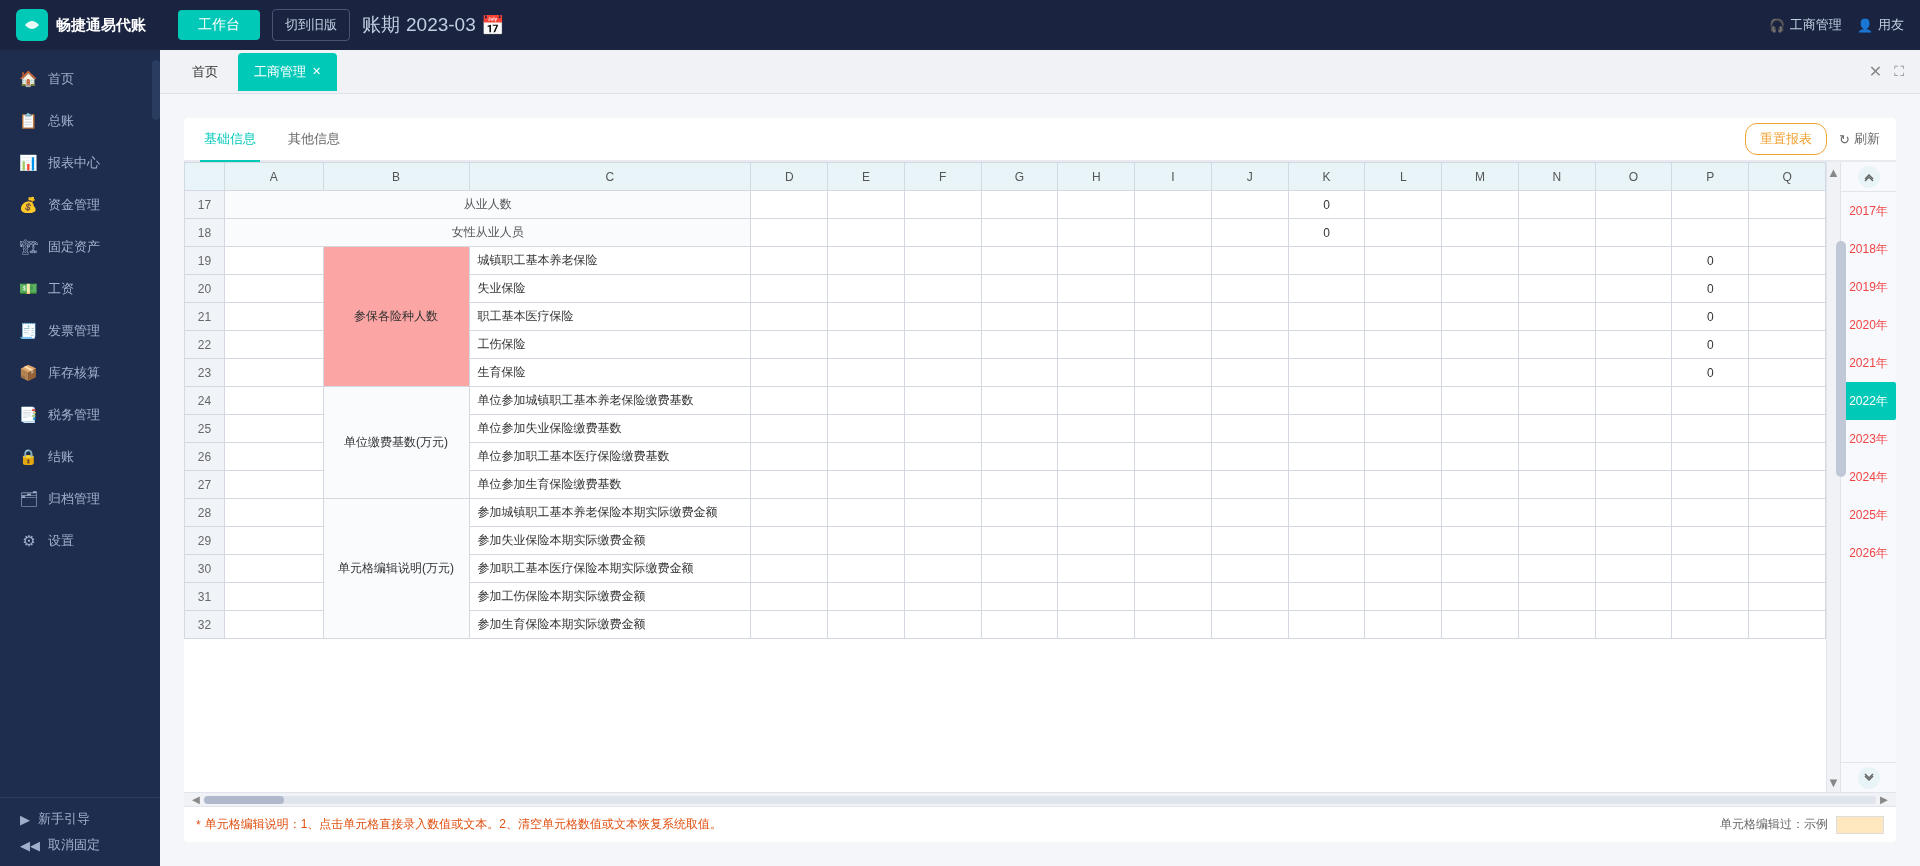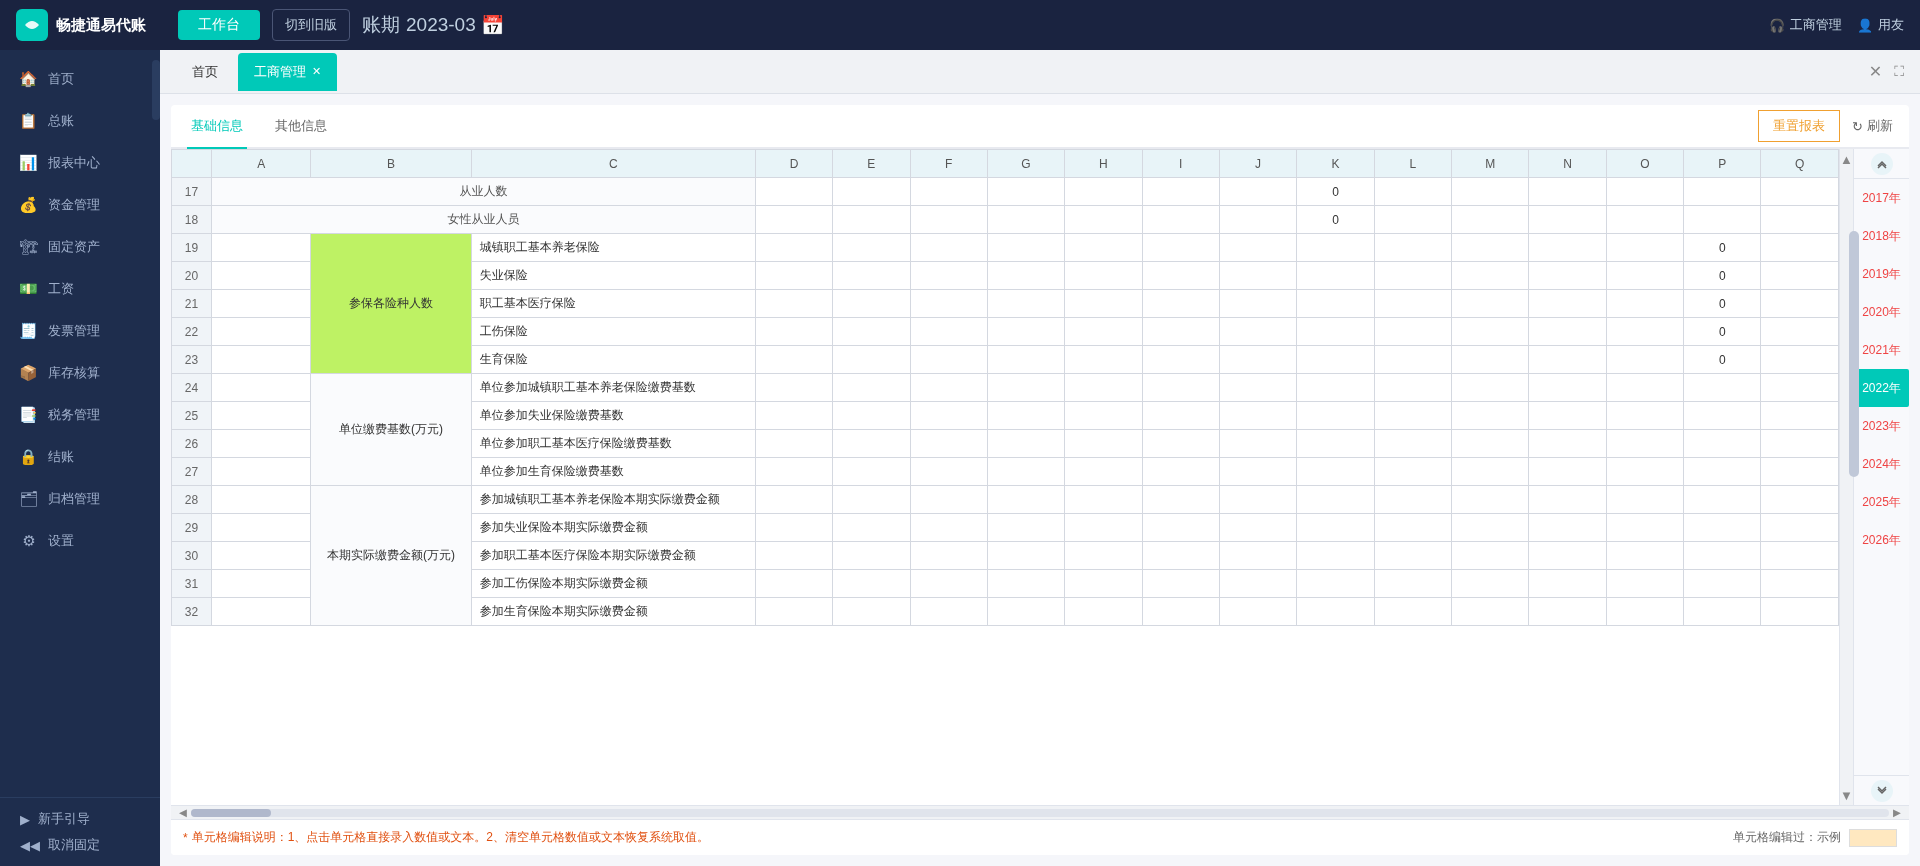--- a/index.html
+++ b/index.html
@@ -34,28 +34,28 @@
     .content-area { flex: 1; display: flex; flex-direction: column; overflow: hidden; background: #f5f6fa; }
 
     
     .tab-bar { display: flex; align-items: center; background: #f0f2f5; border-bottom: 1px solid #dde1e8; padding: 0 16px; height: 44px; gap: 4px; }
     .tab-item { padding: 10px 16px; cursor: pointer; color: #666; font-size: 13px; display: flex; align-items: center; gap: 6px; }
     .tab-item.home { color: #333; }
     .tab-item.active { background: #00c9b8; color: white; border-radius: 4px 4px 0 0; padding: 10px 16px; }
     .tab-close { font-size: 11px; cursor: pointer; }
 
     
-    .page-content { flex: 1; display: flex; flex-direction: column; overflow: hidden; background: white; margin: 11px; border-radius: 4px; }
+    .page-content { flex: 1; display: flex; flex-direction: column; overflow: hidden; background: white; margin: 24px; border-radius: 4px; }
 
     
     .sub-tab-bar { display: flex; align-items: center; padding: 0 16px; border-bottom: 2px solid #e8eaf0; height: 44px; gap: 24px; }
     .sub-tab { padding: 12px 4px; cursor: pointer; color: #666; font-size: 13px; border-bottom: 2px solid transparent; margin-bottom: -2px; }
     .sub-tab.active { color: #00c9b8; border-bottom: 2px solid #00c9b8; font-weight: 500; }
     .sub-tab-actions { margin-left: auto; display: flex; align-items: center; gap: 12px; }
-    .reset-btn { border: 1px solid #f0a030; color: #f0a030; background: white; border-radius: 0; padding: 6px 14px; font-size: 13px; cursor: pointer; }
+    .reset-btn { border: 1px solid #f0a030; color: #f0a030; background: white; border-radius: 12px; padding: 6px 14px; font-size: 13px; cursor: pointer; }
     .refresh-btn { display: flex; align-items: center; gap: 4px; color: #666; background: transparent; border: none; cursor: pointer; font-size: 13px; }
 
     
     .spreadsheet-container { flex: 1; display: flex; overflow: hidden; position: relative; }
     .spreadsheet-main { flex: 1; overflow: auto; position: relative; }
 
     
     .year-panel { width: 56px; background: #f8f9fc; border-left: 1px solid #e0e4ec; display: flex; flex-direction: column; overflow: hidden; flex-shrink: 0; }
     .year-nav-btn { width: 32px; height: 22px; border: none; background: transparent; cursor: pointer; color: #888; display: flex; align-items: center; justify-content: center; font-size: 14px; }
     .year-list { flex: 1; overflow: hidden; display: flex; flex-direction: column; }
@@ -291,21 +291,21 @@
                   <td></td>
                   <td></td>
                   <td></td>
                   <td></td>
                   <td></td>
                   <td></td>
                 </tr>
                 <tr>
                   <td class="row-num">19</td>
                   <td class="empty-cell"></td>
-                  <td rowspan="5" style="text-align: center; vertical-align: middle; background: #bef264;">参保各险种人数</td>
+                  <td rowspan="5" style="text-align: center; vertical-align: middle; background: #fca5a5;">参保各险种人数</td>
                   <td>城镇职工基本养老保险</td>
                   <td></td>
                   <td></td>
                   <td></td>
                   <td></td>
                   <td></td>
                   <td></td>
                   <td></td>
                   <td></td>
                   <td></td>
@@ -464,21 +464,21 @@
                   <td></td>
                   <td></td>
                   <td></td>
                   <td></td>
                   <td></td>
                   <td></td>
                 </tr>
                 <tr>
                   <td class="row-num">28</td>
                   <td class="empty-cell"></td>
-                  <td rowspan="5" style="text-align: center; vertical-align: middle; background: rgb(250, 251, 253);">本期实际缴费金额(万元)</td>
+                  <td rowspan="5" style="text-align: center; vertical-align: middle; background: rgb(250, 251, 253);">单元格编辑说明(万元)</td>
                   <td>参加城镇职工基本养老保险本期实际缴费金额</td>
                   <td></td>
                   <td></td>
                   <td></td>
                   <td></td>
                   <td></td>
                   <td></td>
                   <td></td>
                   <td></td>
                   <td></td>

